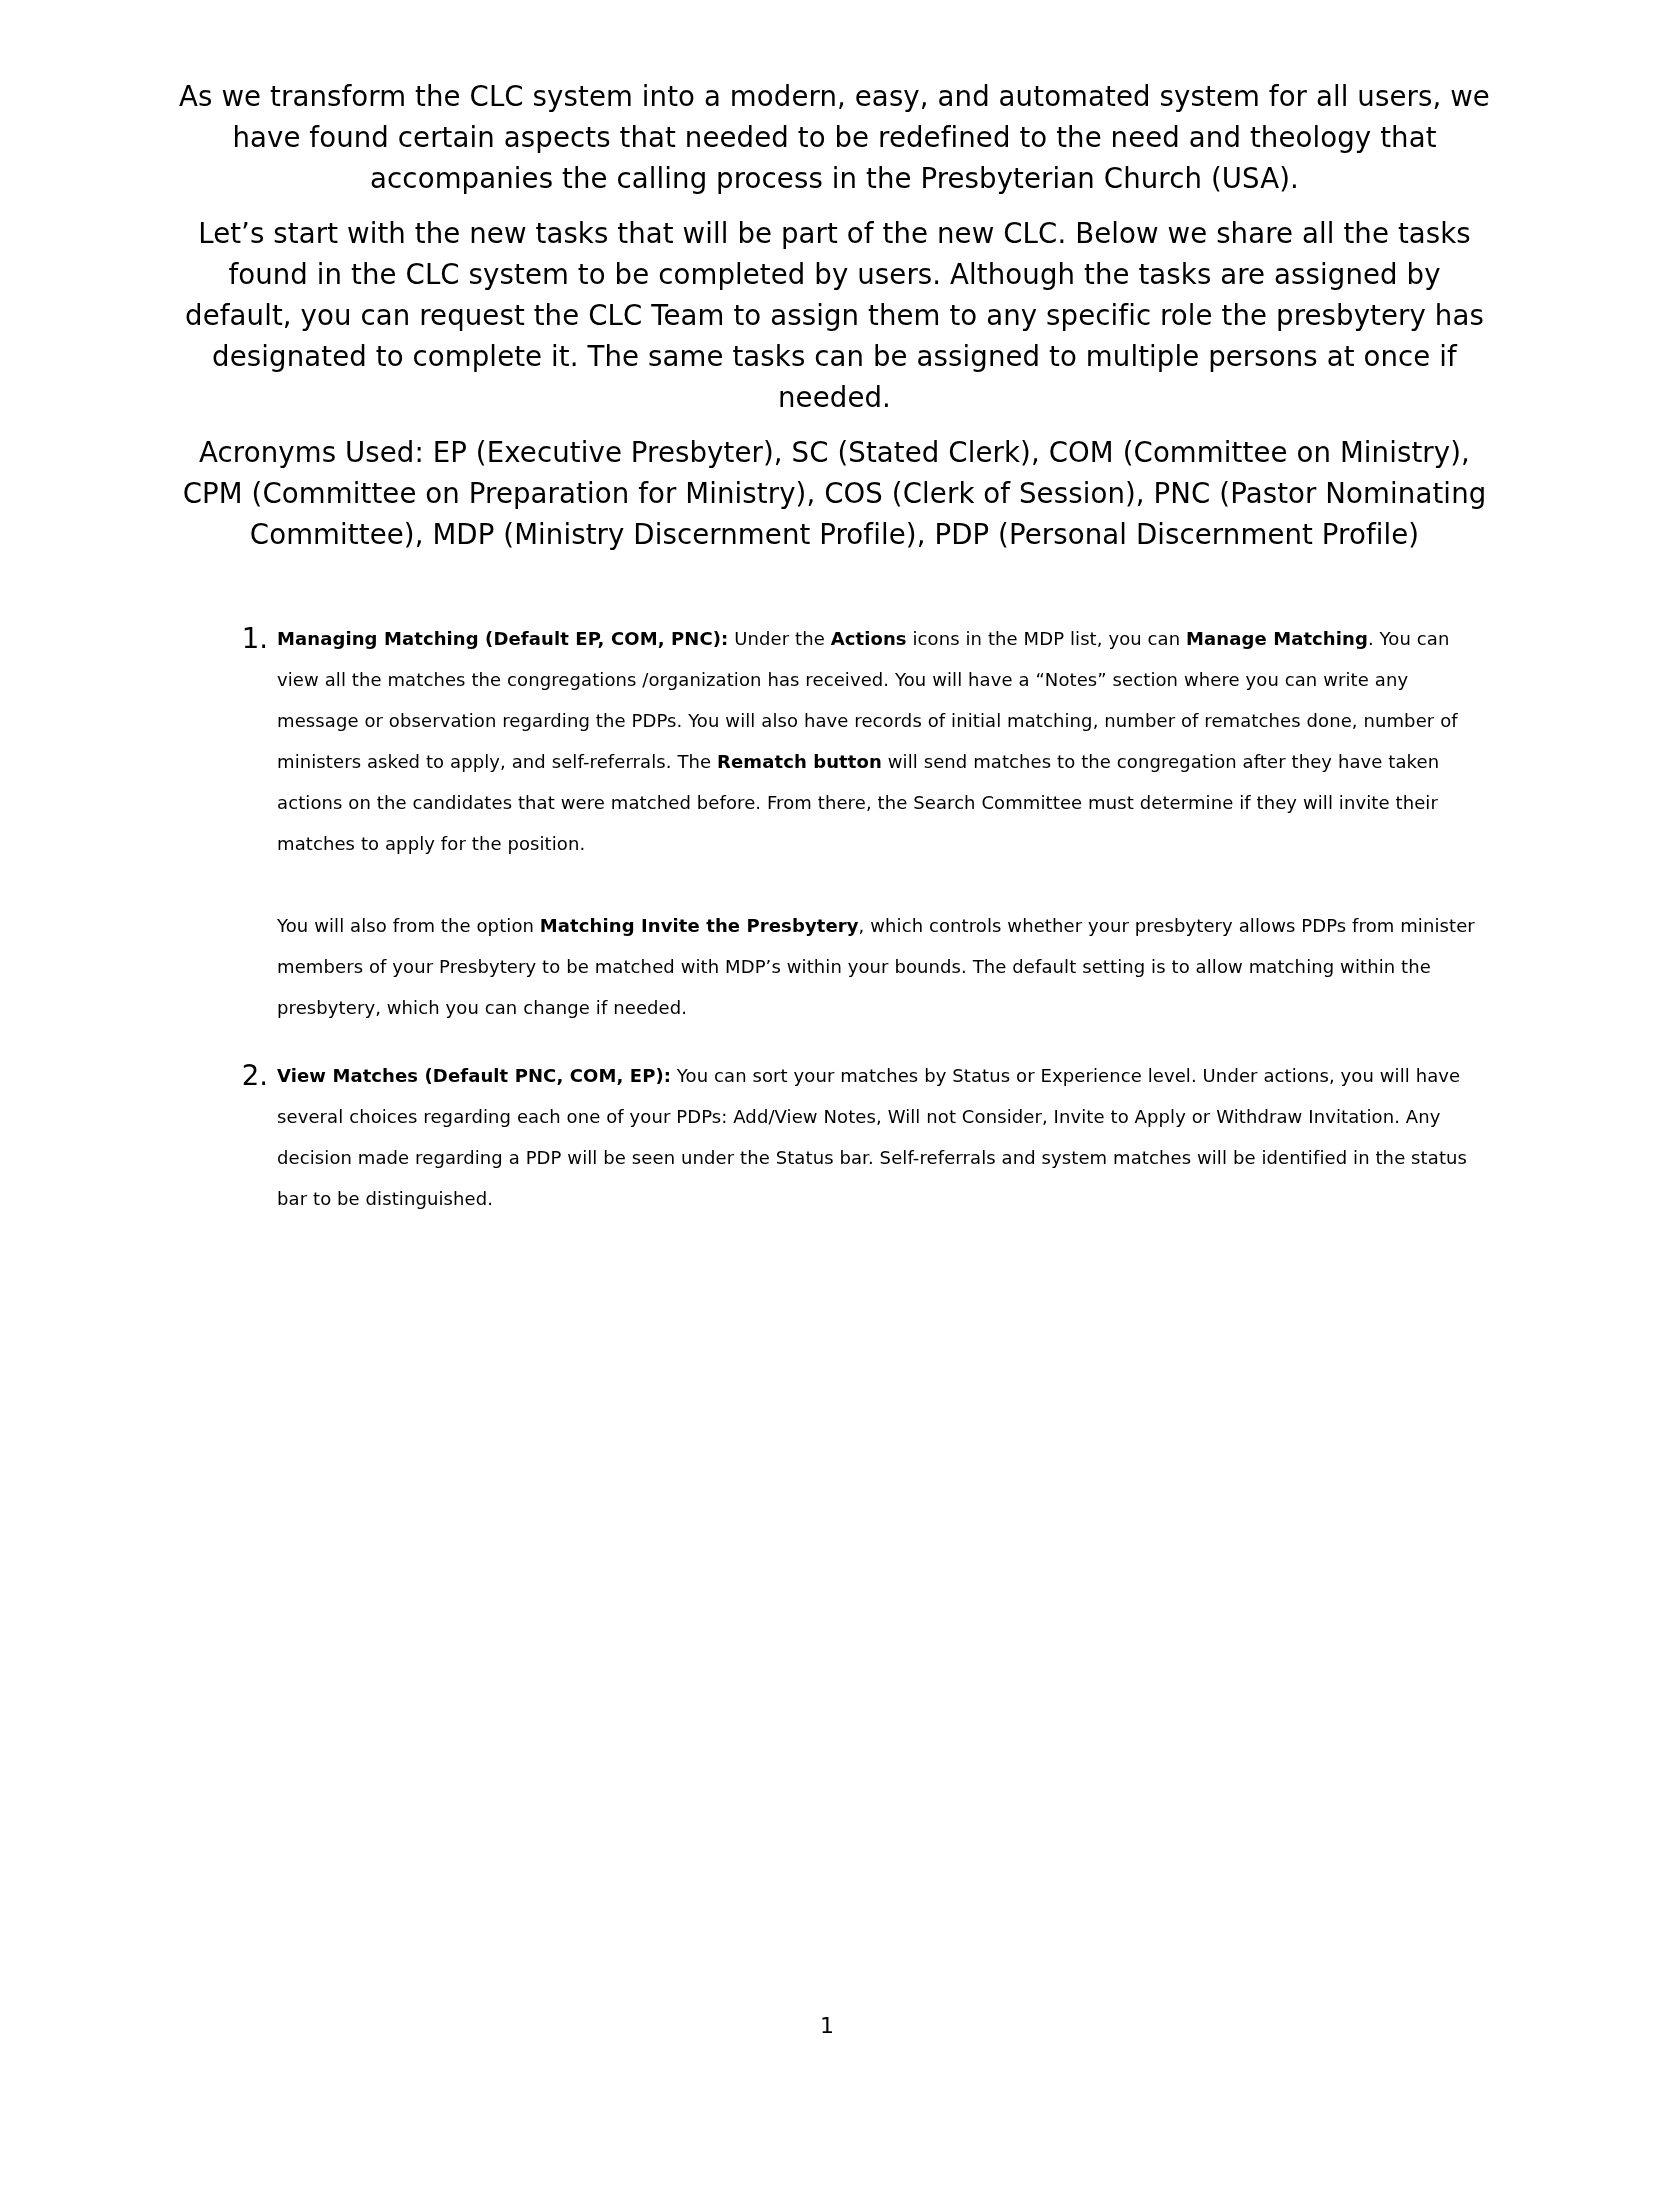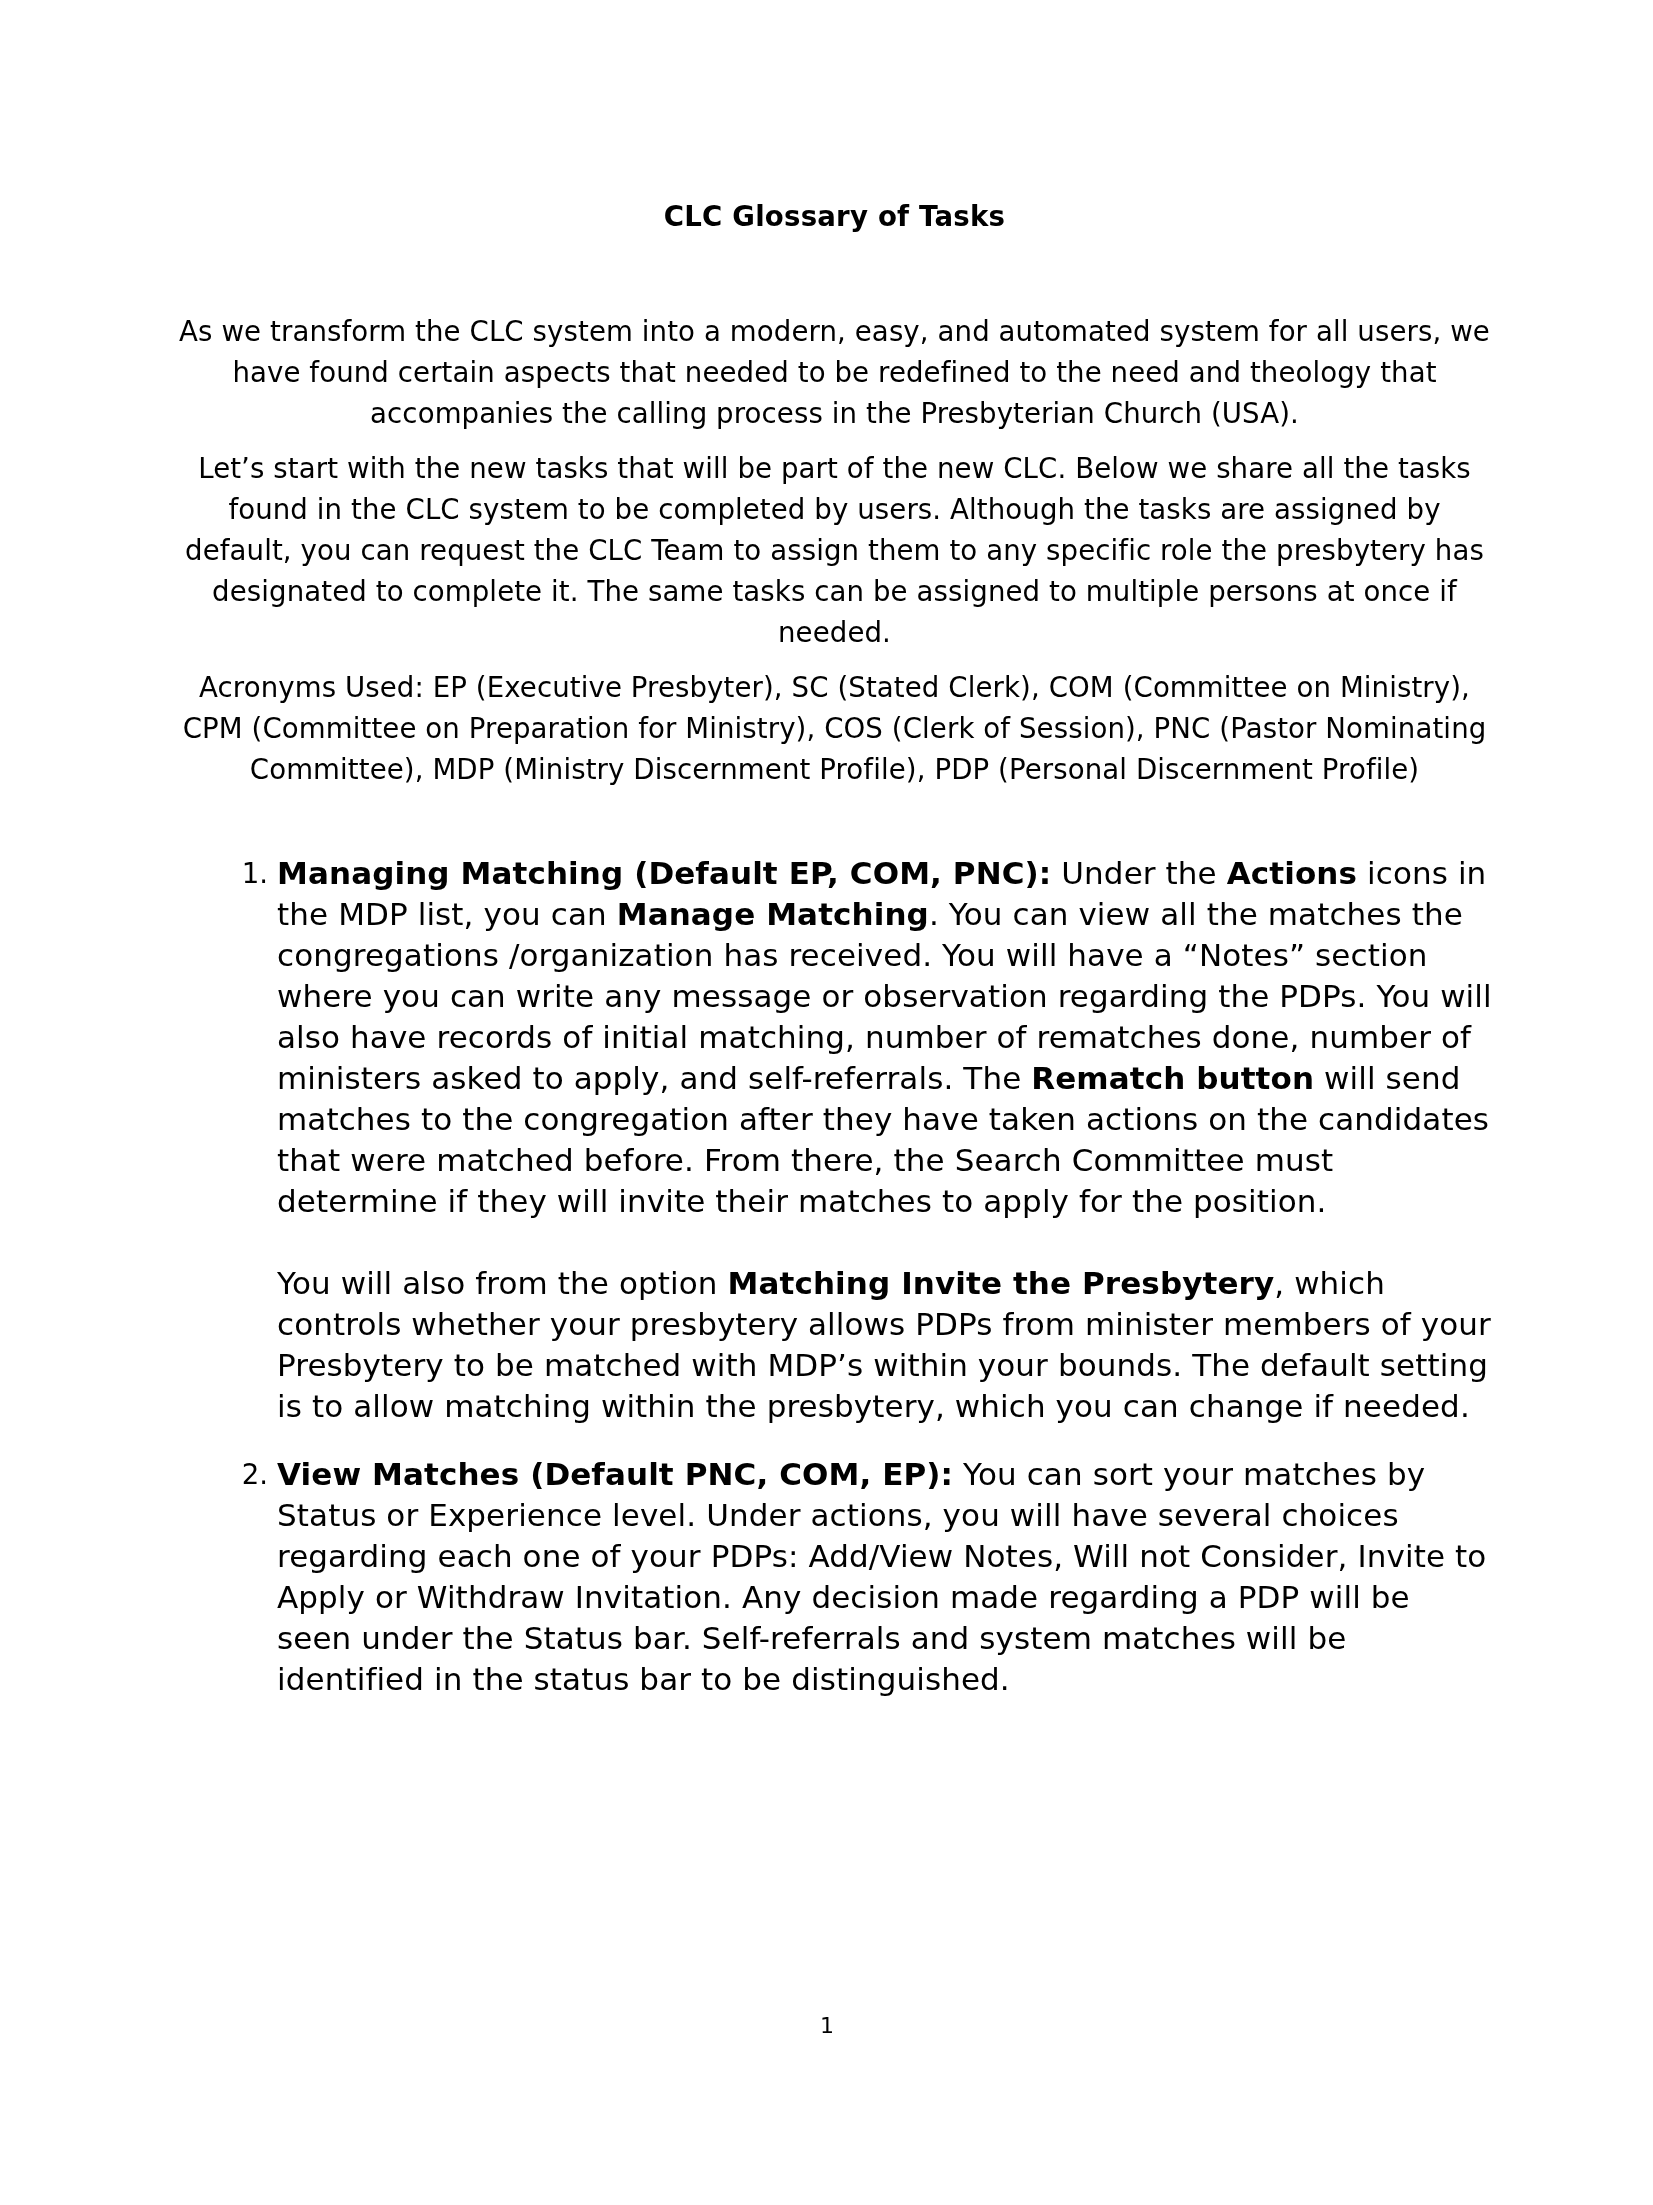--- a/index.html
+++ b/index.html
@@ -64,21 +64,21 @@
     top: 0;
     width: 43px;
     text-align: right;
     font-size: 27.6px;
     line-height: 41px;
   }
   ol.task-list > li.task-item > .marker::after {
     content: counter(taskitem) ".";
   }
   .item-para {
-    font-size: 31px;
+    font-size: 18px;
     line-height: 41px;
     margin: 0;
     letter-spacing: 0.1px;
   }
   .item-para + .item-para {
     margin-top: 41px;
   }
   b, .bold {
     font-weight: bold;
   }
@@ -92,21 +92,20 @@
     line-height: 1.2;
   }
 </style>
 </head>
 <body>
 
 <div class="page">
 
   <div class="content">
 
-    <h1 class="doc-title">CLC Glossary of Tasks</h1>
 
     <div class="spacer-after-title"></div>
 
     <p class="body-para">As we transform the CLC system into a modern, easy, and automated system for all users, we have found certain aspects that needed to be redefined to the need and theology that accompanies the calling process in the Presbyterian Church (USA).</p>
 
     <p class="body-para">Let’s start with the new tasks that will be part of the new CLC. Below we share all the tasks found in the CLC system to be completed by users. Although the tasks are assigned by default, you can request the CLC Team to assign them to any specific role the presbytery has designated to complete it. The same tasks can be assigned to multiple persons at once if needed.</p>
 
     <p class="body-para">Acronyms Used: EP (Executive Presbyter), SC (Stated Clerk), COM (Committee on Ministry), CPM (Committee on Preparation for Ministry), COS (Clerk of Session), PNC (Pastor Nominating Committee), MDP (Ministry Discernment Profile), PDP (Personal Discernment Profile)</p>
 
     <div class="list-gap"></div>

